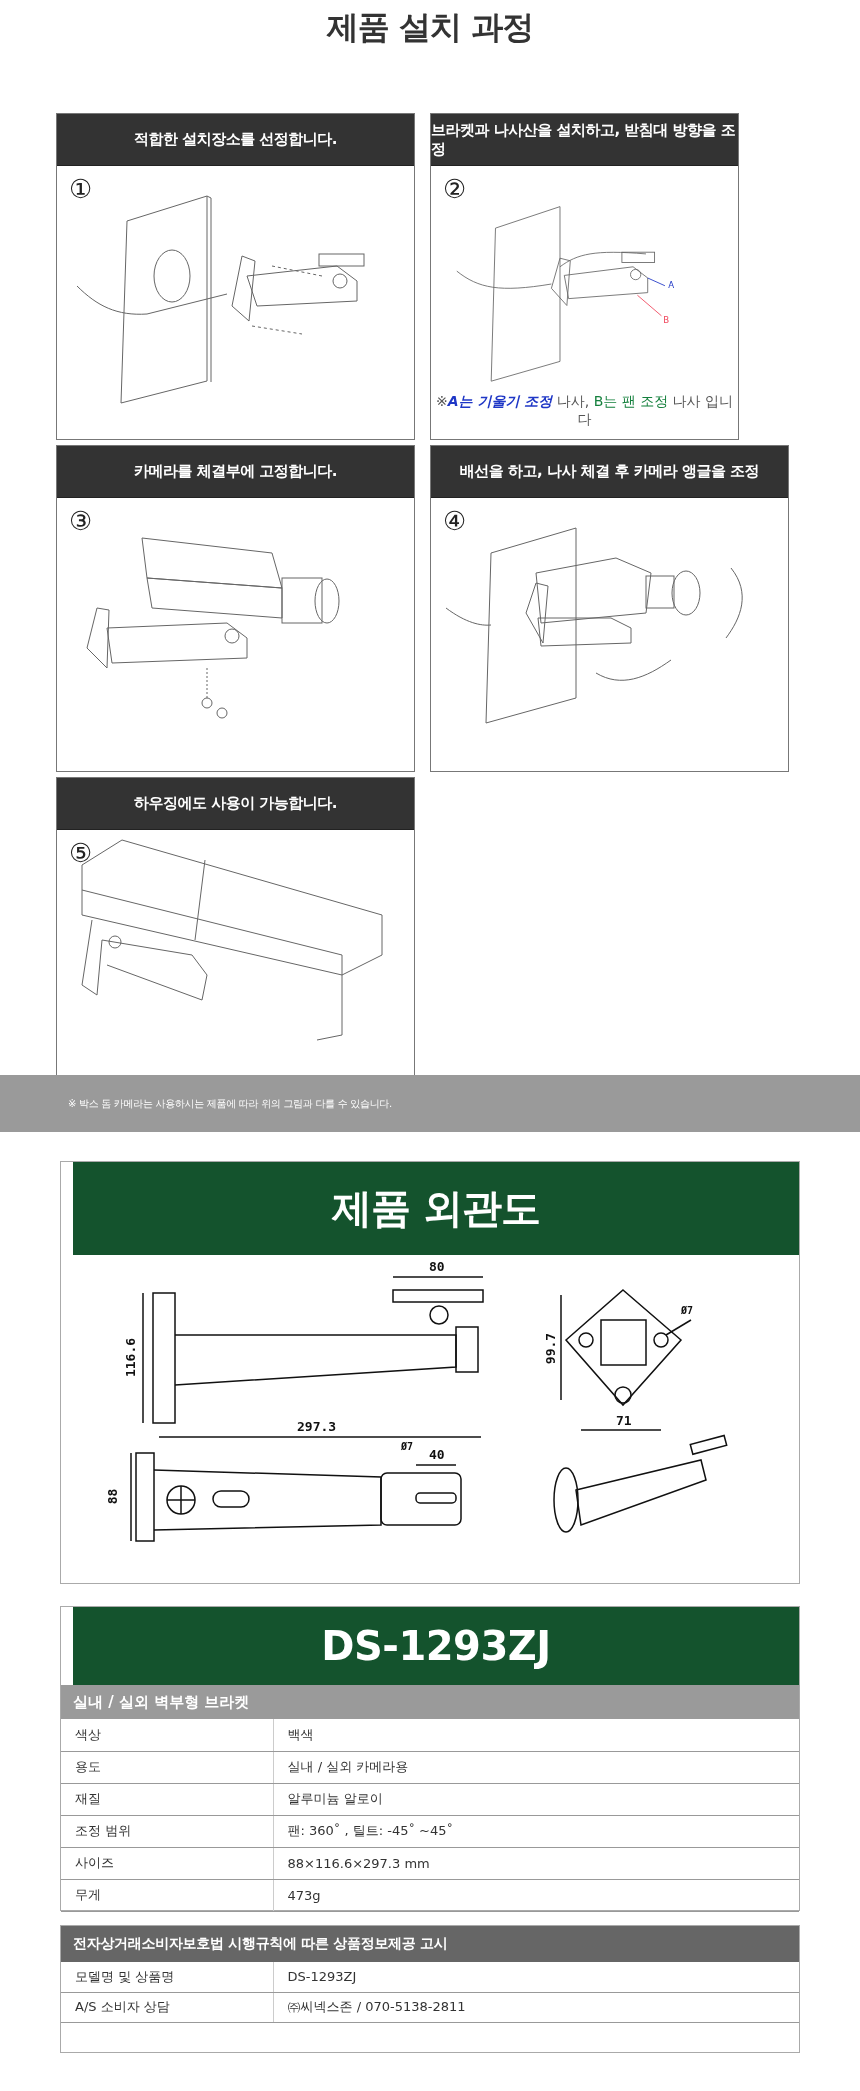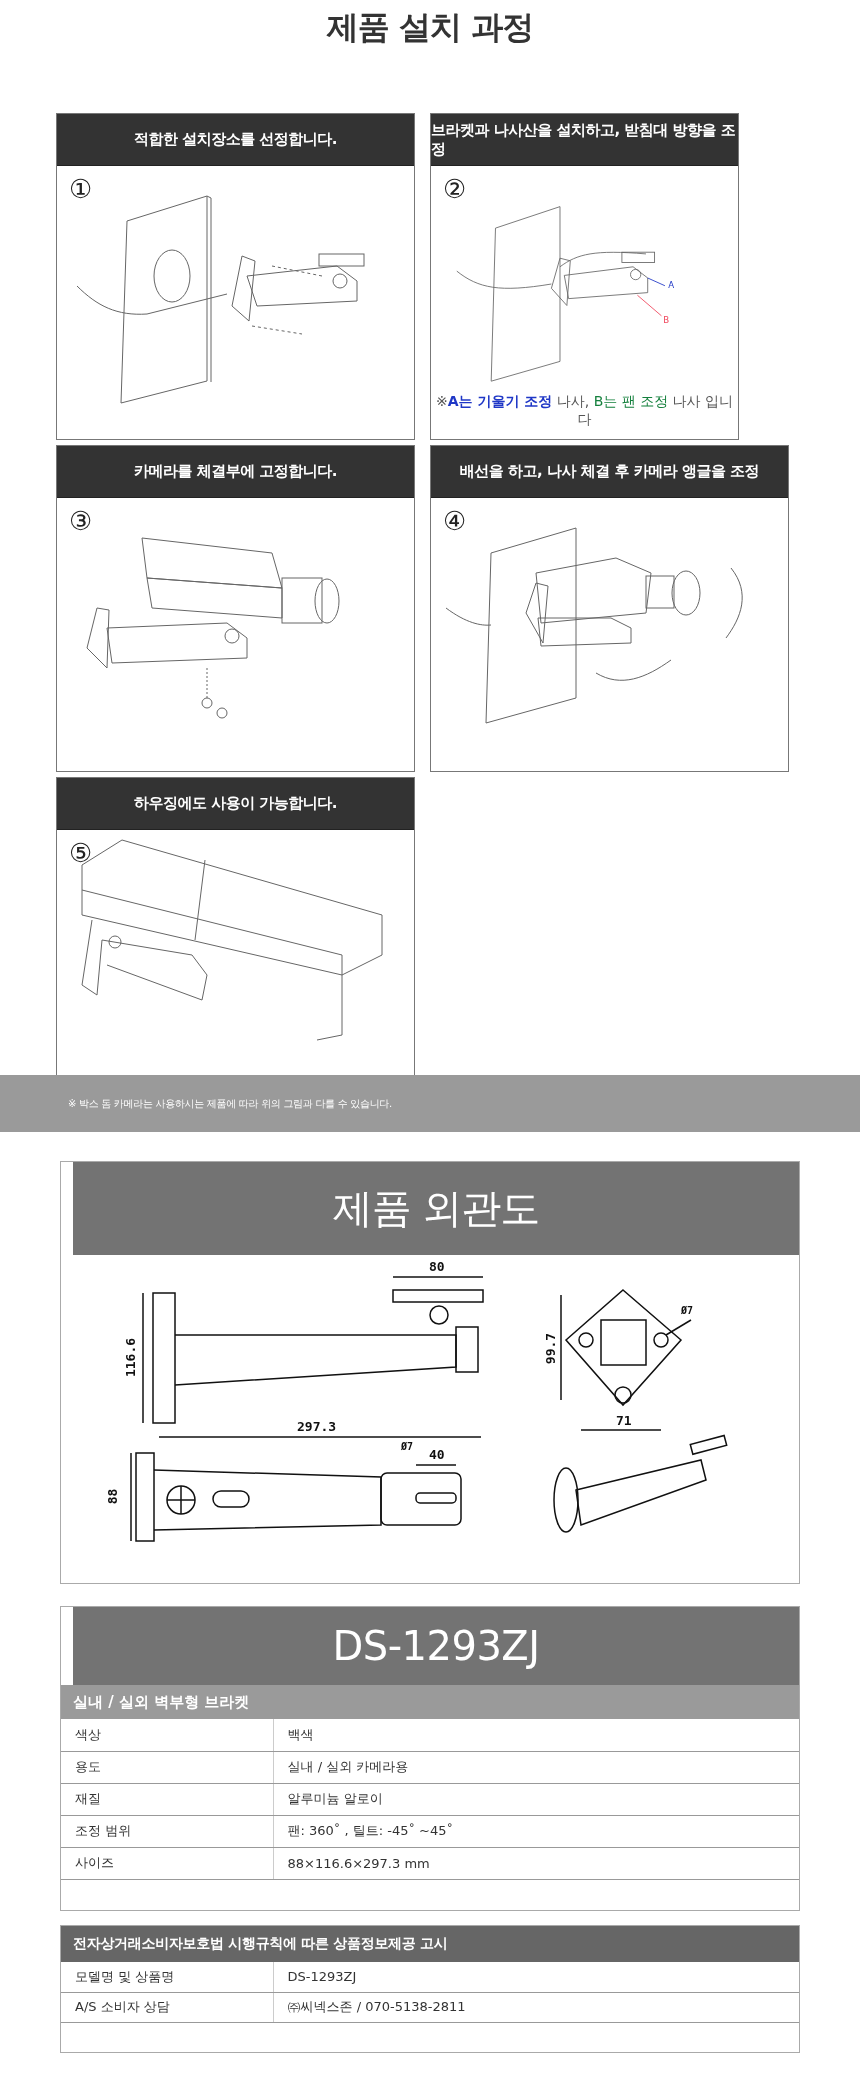--- a/index.html
+++ b/index.html
@@ -7,27 +7,27 @@
     body { font-family: "DejaVu Sans", "Liberation Sans", sans-serif; color: #333; position: relative; height: 2091px; overflow: hidden; }
 
     .page-title { position: absolute; top: 6px; left: 0; width: 860px; text-align: center; font-size: 32px; font-weight: bold; color: #333; letter-spacing: -1px; }
 
     .step-box { position: absolute; border: 1.5px solid #777; background: #fff; margin-top: 44px; }
     .step-header { height: 52px; background: #333333; color: #fff; font-size: 15px; font-weight: bold; display: flex; align-items: center; justify-content: center; letter-spacing: -0.5px; border-bottom: 1px solid #222; }
     .step-body { position: relative; }
     .step-num { position: absolute; left: 12px; top: 10px; font-size: 26px; color: #222; line-height: 1; }
     .step-illus { position: absolute; left: 0; top: 0; width: 100%; height: 100%; }
     .note-text { position: absolute; left: 0; width: 100%; text-align: center; font-size: 14px; color: #555; bottom: 10px; }
-    .note-blue { color: #1f37c6; font-weight: bold; }
+    .note-blue { color: #1f37c6; font-weight: bold; font-style: italic; }
     .note-red { color: #15803d; font-weight: normal; }
 
     .notice-band { position: absolute; left: 0; top: 1075px; width: 860px; height: 57px; background: #9a9a9a; color: #fff; font-size: 10px; display: flex; align-items: center; padding-left: 68px; letter-spacing: -0.3px; }
 
     .section-box { position: absolute; left: 60px; width: 740px; border: 1px solid #aaa; background: #fff; }
-    .section-header { background: #737373; color: #fff; font-weight: normal; display: flex; align-items: center; justify-content: center; margin-left: 12px; }
+    .section-header { background: #14532d; color: #fff; font-weight: bold; display: flex; align-items: center; justify-content: center; margin-left: 12px; }
     .exterior-header { height: 93px; font-size: 40px; letter-spacing: -1px; }
     .drawing-area { position: relative; height: 329px; }
     .dim-label { position: absolute; font-family: "DejaVu Sans Mono", monospace; font-size: 13px; font-weight: bold; color: #111; }
 
     .spec-header { height: 78px; font-size: 40px; letter-spacing: -0.5px; }
     .spec-subheader { height: 34px; background: #9a9a9a; color: #fff; font-size: 15px; font-weight: bold; display: flex; align-items: center; padding-left: 12px; }
     .spec-table { width: 100%; border-collapse: collapse; font-size: 13px; }
     .spec-table td { height: 32px; border-bottom: 1px solid #999; padding-left: 14px; color: #333; }
     .spec-table td.label-cell { width: 212px; border-right: 1px solid #ccc; }
 
@@ -217,20 +217,24 @@
           <td>알루미늄 알로이</td>
         </tr>
       <tr>
           <td class="label-cell">조정 범위</td>
           <td>팬: 360˚ , 틸트: -45˚ ~45˚</td>
         </tr>
       <tr>
           <td class="label-cell">사이즈</td>
           <td>88×116.6×297.3 mm</td>
         </tr>
+      <tr>
+          <td class="label-cell">무게</td>
+          <td>473g</td>
+        </tr>
     </tbody>
   </table>
 </div>
 
 <div class="section-box" style="top:1925px; height:128px;">
   <div class="notice-header">전자상거래소비자보호법 시행규칙에 따른 상품정보제공 고시</div>
   <table class="spec-table notice-table">
     <tbody>
       <tr>
           <td class="label-cell">모델명 및 상품명</td>

